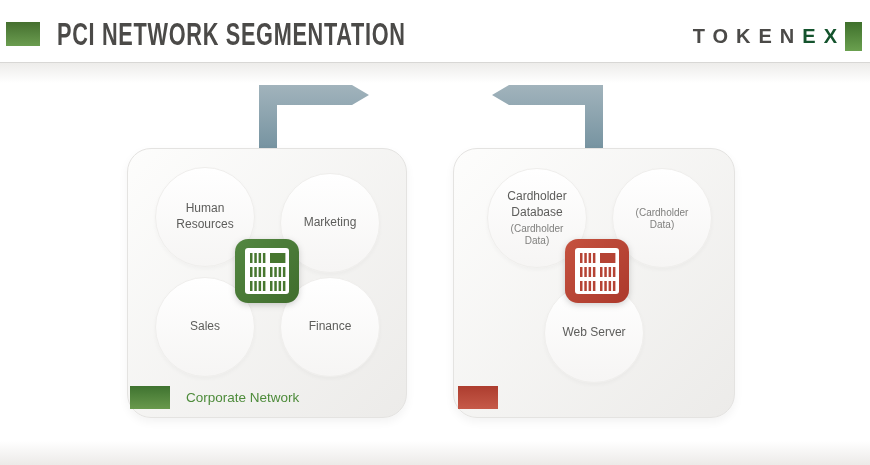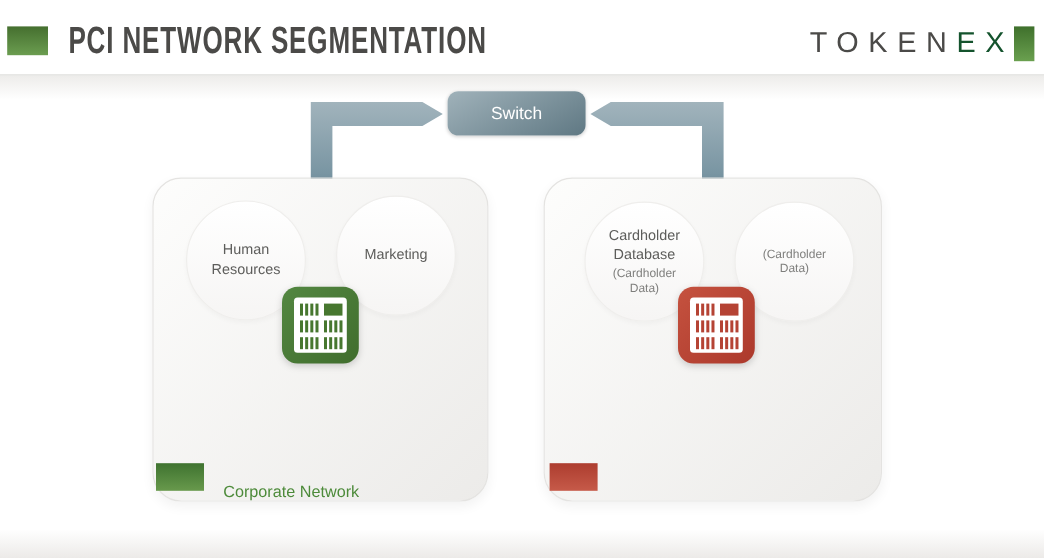--- a/index.html
+++ b/index.html
@@ -8,21 +8,21 @@
     font-family:"Liberation Sans", sans-serif; overflow:hidden;
   }
 
   
   .brand-square { position:absolute; left:6px; top:22px; width:34px; height:24px;
     background:linear-gradient(180deg,#456f2f 0%,#6b9d50 100%); }
   .page-title { position:absolute; left:57px; top:16px; margin:0;
     font-size:31px; font-weight:700; color:#4b4a48; white-space:nowrap;
     transform:scale(0.70,1.02); transform-origin:left top; letter-spacing:1px; }
   .logo { position:absolute; top:21px; right:8px; display:flex; align-items:center; height:30px; }
-  .logo-text { font-size:24px; font-weight:400; letter-spacing:8px; color:#4b4a48; }
+  .logo-text { font-size:20px; font-weight:700; letter-spacing:8px; color:#4b4a48; }
   .logo-text.ex { color:#14532d; }
   .logo-bar { width:17px; height:29px; margin-left:0px;
     background:linear-gradient(180deg,#3f702c 0%,#6aa04f 100%); }
   .divider { position:absolute; left:0; right:0; top:62px; height:1px; background:#d8d7d5; }
   .band-top { position:absolute; left:0; right:0; top:63px; height:20px;
     background:linear-gradient(180deg,#edecea 0%,#ffffff 100%); }
   .band-bottom { position:absolute; left:0; right:0; bottom:0; height:24px;
     background:linear-gradient(180deg,#ffffff 0%,#eceae8 100%); }
 
   
@@ -42,38 +42,38 @@
 
   .circle { position:absolute; width:100px; height:100px; border-radius:50%;
     background:linear-gradient(180deg,#ffffff 0%,#f6f5f4 100%);
     border:1px solid #efeeec; box-sizing:border-box;
     display:flex; flex-direction:column; align-items:center; justify-content:center;
     text-align:center; padding:0 10px; color:#5d5d5b; font-size:12px; line-height:1.3;
     box-shadow:0 2px 4px rgba(0,0,0,0.03); z-index:1; }
   .circle .sub { font-size:10px; color:#7f7f7d; margin-top:2px; line-height:1.2; }
 
   .c-hr        { left:27px;  top:18px; }
-  .c-marketing { left:152px; top:14px; }
+  .c-marketing { left:152px; top:24px; }
   .c-sales     { left:27px;  top:128px; }
   .c-finance   { left:152px; top:128px; }
   .c-carddb    { left:33px;  top:19px; }
   .c-payment   { left:158px; top:19px; }
   .c-webserver { left:90px;  top:134px; }
 
   .server-icon { position:absolute; width:66px; height:66px; z-index:3;
     filter:drop-shadow(0 2px 3px rgba(0,0,0,0.18)); }
   .icon-left  { left:106px; top:89px; }
   .icon-right { left:110px; top:89px; }
 
   .legend-swatch { position:absolute; top:237px; width:40px; height:23px; z-index:2; }
   .legend-swatch.green { left:2px; background:linear-gradient(180deg,#3f7330 0%,#68994c 100%); }
   .legend-swatch.red   { left:4px; background:linear-gradient(180deg,#ad3d2f 0%,#c65a49 100%); }
   .legend-label { position:absolute; top:237px; height:23px; line-height:23px;
     font-size:13.5px; white-space:nowrap; z-index:2; }
-  .legend-label.green { left:58px; color:#4d8b3a;margin-top:12px; }
+  .legend-label.green { left:58px; color:#4d8b3a; }
   .legend-label.red   { left:57px; color:#c04a3a; }
 </style>
 </head>
 <body>
 
 <div class="stage">
 
   <div class="brand-square"></div>
   <h1 class="page-title">PCI NETWORK SEGMENTATION</h1>
   <div class="logo">
@@ -89,28 +89,33 @@
     <defs>
       <linearGradient id="arrowGrad" x1="0" y1="78" x2="0" y2="155" gradientUnits="userSpaceOnUse">
         <stop offset="0" stop-color="#a6b7bf"></stop>
         <stop offset="1" stop-color="#72909e"></stop>
       </linearGradient>
     </defs>
     <path d="M259,85 H352 L369,95 L352,105 H277 V151 H259 Z" fill="url(#arrowGrad)"></path>
     <path d="M603,85 H509 L492,95 L509,105 H585 V151 H603 Z" fill="url(#arrowGrad)"></path>
   </svg>
 
-  <div class="switch-node">Switch</div>
 
   <section class="net-box box-left">
     <div class="circle c-hr">
       <span>Human Resources</span>
     </div>
     <div class="circle c-marketing">
       <span>Marketing</span>
+    </div>
+    <div class="circle c-sales">
+      <span>Sales</span>
+    </div>
+    <div class="circle c-finance">
+      <span>Finance</span>
     </div>
 
     <svg class="server-icon icon-left" viewBox="0 0 66 66">
       <defs>
         <linearGradient id="iconGreenGrad" x1="0" y1="0" x2="1" y2="1">
           <stop offset="0" stop-color="#538741"></stop>
           <stop offset="1" stop-color="#406d2d"></stop>
         </linearGradient>
       </defs>
       <rect x="1" y="1" width="64" height="64" rx="13" fill="url(#iconGreenGrad)"></rect>
@@ -145,20 +150,23 @@
   </section>
 
   <section class="net-box box-right">
     <div class="circle c-carddb">
       <span>Cardholder Database</span>
       <span class="sub">(Cardholder Data)</span>
     </div>
     <div class="circle c-payment">
       <span class="sub">(Cardholder Data)</span>
     </div>
+    <div class="circle c-webserver">
+      <span>Web Server</span>
+    </div>
 
     <svg class="server-icon icon-right" viewBox="0 0 66 66">
       <defs>
         <linearGradient id="iconRedGrad" x1="0" y1="0" x2="1" y2="1">
           <stop offset="0" stop-color="#c5523f"></stop>
           <stop offset="1" stop-color="#ac392c"></stop>
         </linearGradient>
       </defs>
       <rect x="1" y="1" width="64" height="64" rx="13" fill="url(#iconRedGrad)"></rect>
       <rect x="11" y="10" width="44" height="46" rx="3" fill="#ffffff"></rect>

